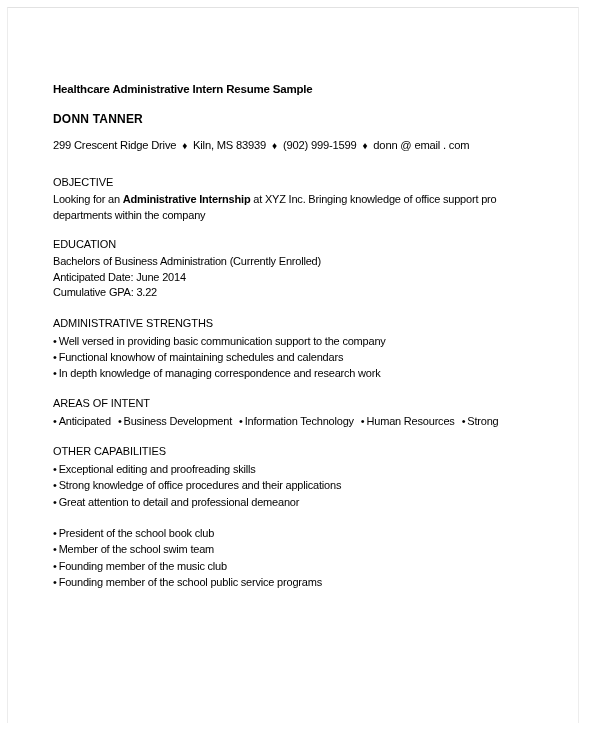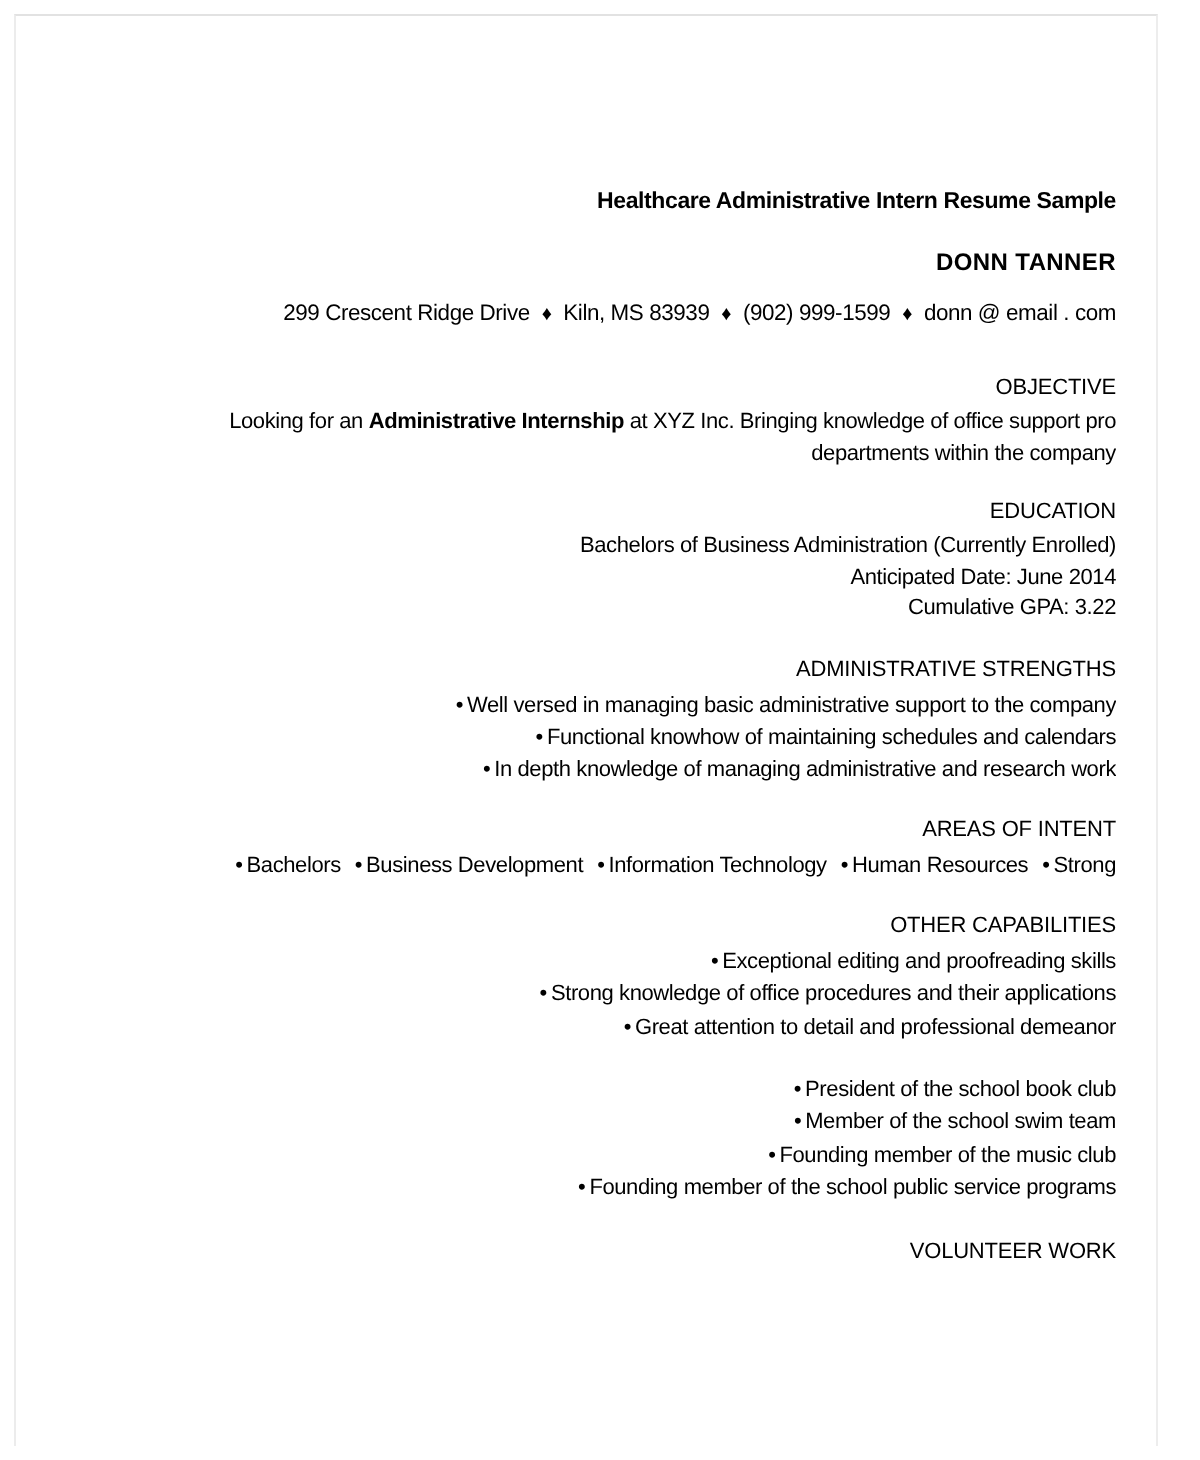--- a/index.html
+++ b/index.html
@@ -26,24 +26,23 @@
     border-top: 1px solid #e2e2e2;
     border-left: 1px solid #ececec;
     border-right: 1px solid #ededed;
     box-sizing: border-box;
     overflow: hidden;
   }
 
   .content {
     position: absolute;
     left: 45px;
-    top: 86px;
+    top: 74px;
     width: 505px;
     overflow: hidden;
-    text-align: right;
   }
 
   
   .doc-title,
   .name,
   .contact,
   .sec-head,
   .line,
   .bullet,
   .inline-row {
@@ -160,34 +159,34 @@
     <div class="section" id="education-section">
       <div class="sec-head">EDUCATION</div>
       <div class="line">Bachelors of Business Administration (Currently Enrolled)</div>
       <div class="line">Anticipated Date: June 2014</div>
       <div class="line">Cumulative GPA: 3.22</div>
     </div>
 
     <div class="section" id="strengths-section">
       <div class="sec-head">ADMINISTRATIVE STRENGTHS</div>
       <div class="bullet">
-        <span class="dot">•</span><span>Well versed in managing basic administrative support to the company</span>
+        <span class="dot">•</span><span>Well versed in providing basic communication support to the company</span>
       </div>
       <div class="bullet">
         <span class="dot">•</span><span>Functional knowhow of maintaining schedules and calendars</span>
       </div>
       <div class="bullet">
-        <span class="dot">•</span><span>In depth knowledge of managing administrative and research work</span>
+        <span class="dot">•</span><span>In depth knowledge of managing correspondence and research work</span>
       </div>
     </div>
 
     <div class="section" id="areas-section">
       <div class="sec-head">AREAS OF INTENT</div>
       <div class="inline-row">
-        <span class="dot">•</span><span>Bachelors</span><span class="gap"></span><span class="dot">•</span><span>Business Development</span><span class="gap"></span><span class="dot">•</span><span>Information Technology</span><span class="gap"></span><span class="dot">•</span><span>Human Resources</span><span class="gap"></span><span class="dot">•</span><span>Strong</span>
+        <span class="dot">•</span><span>Anticipated</span><span class="gap"></span><span class="dot">•</span><span>Business Development</span><span class="gap"></span><span class="dot">•</span><span>Information Technology</span><span class="gap"></span><span class="dot">•</span><span>Human Resources</span><span class="gap"></span><span class="dot">•</span><span>Strong</span>
       </div>
     </div>
 
     <div class="section" id="capabilities-section">
       <div class="sec-head">OTHER CAPABILITIES</div>
       <div class="bullet">
         <span class="dot">•</span><span>Exceptional editing and proofreading skills</span>
       </div>
       <div class="bullet">
         <span class="dot">•</span><span>Strong knowledge of office procedures and their applications</span>
@@ -205,18 +204,15 @@
         <span class="dot">•</span><span>Member of the school swim team</span>
       </div>
       <div class="bullet">
         <span class="dot">•</span><span>Founding member of the music club</span>
       </div>
       <div class="bullet">
         <span class="dot">•</span><span>Founding member of the school public service programs</span>
       </div>
     </div>
 
-    <div class="section" id="volunteer-section">
-      <div class="sec-head">VOLUNTEER WORK</div>
-    </div>
 
   </div>
 </div>
 
 </body></html>

